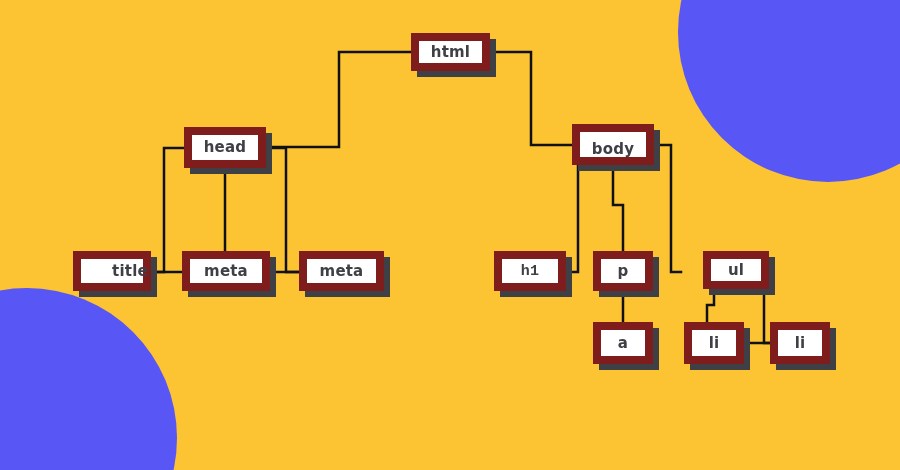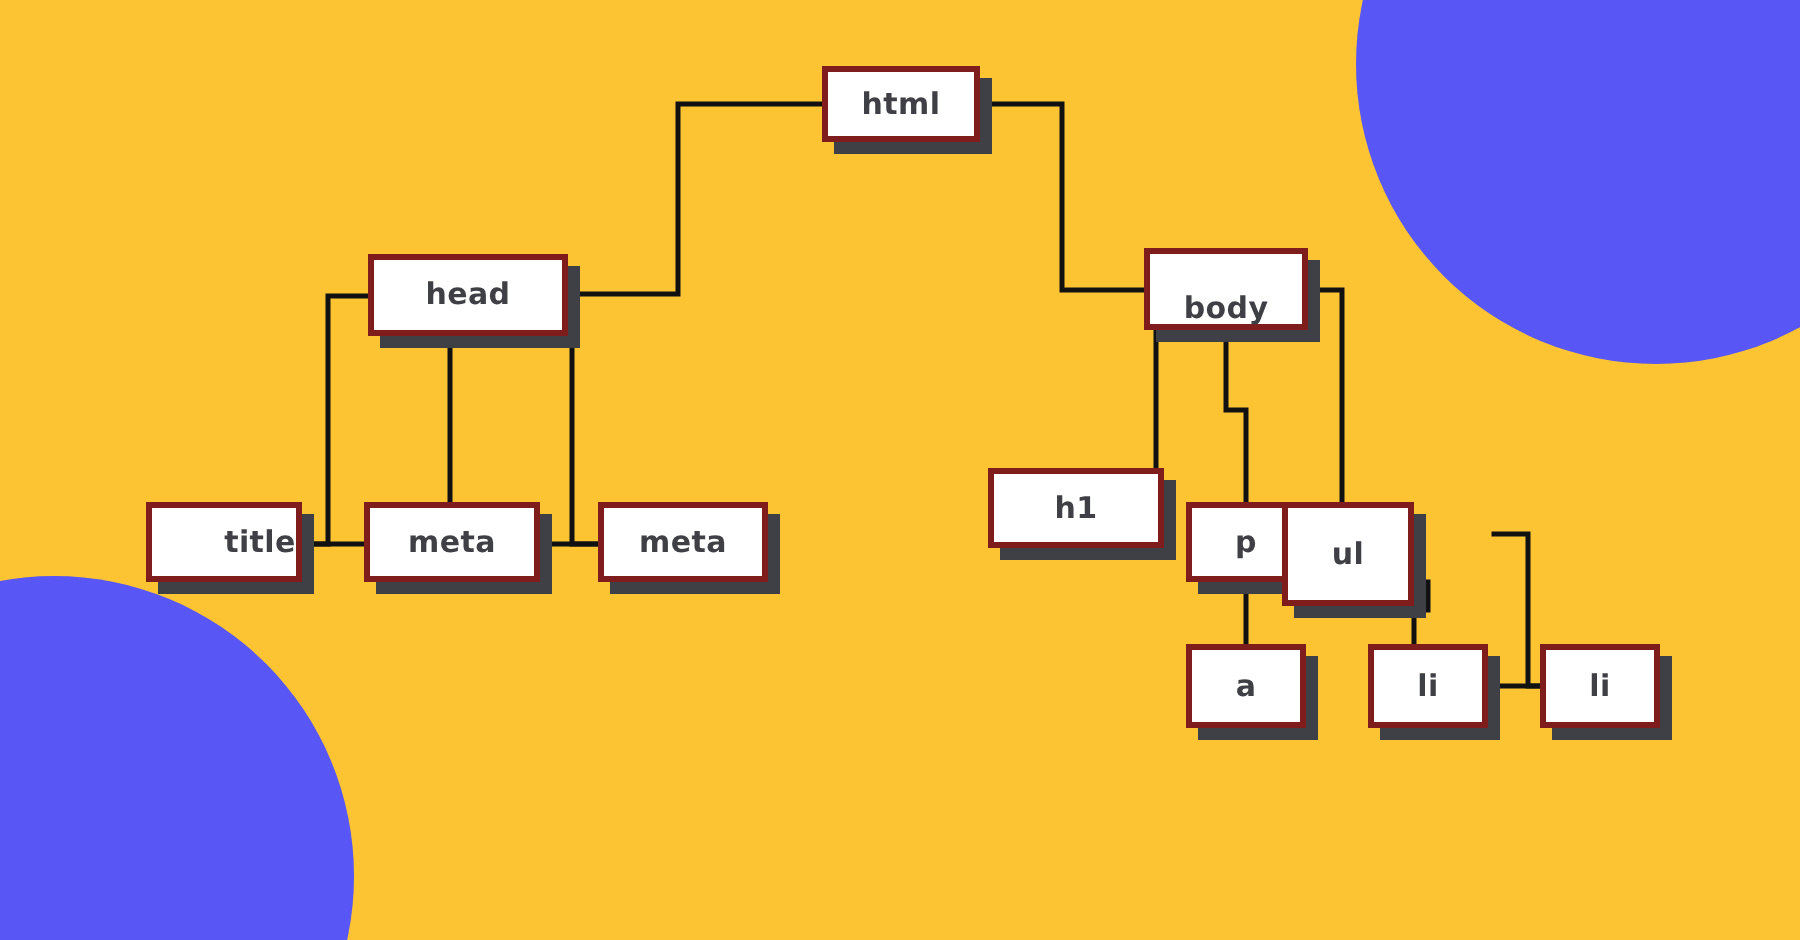--- a/index.html
+++ b/index.html
@@ -40,21 +40,21 @@
   #edges {
     position: absolute;
     left: 0;
     top: 0;
     width: 900px;
     height: 470px;
   }
   .node {
     position: absolute;
     background: #ffffff;
-    border: 3px solid #7f1d1d;
+    border: 8px solid #7f1d1d;
     box-sizing: border-box;
     box-shadow: 6px 6px 0 0 #3f3f46;
     display: flex;
     align-items: center;
     justify-content: center;
     z-index: 5;
   }
   .node-label {
     font-size: 15px;
     font-weight: bold;
@@ -85,42 +85,42 @@
       <path d="M 654 145 L 671 145 L 671 272 L 681 272" fill="none" stroke="#111111" stroke-width="2.5" stroke-linecap="square"></path>
       <path d="M 623 291 L 623 322" fill="none" stroke="#111111" stroke-width="2.5" stroke-linecap="square"></path>
       <path d="M 714 291 L 714 305 L 707 305 L 707 322" fill="none" stroke="#111111" stroke-width="2.5" stroke-linecap="square"></path>
       <path d="M 747 267 L 764 267 L 764 343 L 770 343" fill="none" stroke="#111111" stroke-width="2.5" stroke-linecap="square"></path>
       <path d="M 744 343 L 770 343" fill="none" stroke="#111111" stroke-width="2.5" stroke-linecap="square"></path>
     </svg>
 
 <div class="node" style="left: 411px; top: 33px; width: 79px; height: 38px;">
       <span class="node-label">html</span>
     </div>
-    <div class="node" style="left: 184px; top: 127px; width: 100px; height: 41px;">
+    <div class="node" style="left: 184px; top: 127px; width: 82px; height: 41px;">
       <span class="node-label">head</span>
     </div>
     <div class="node" style="left: 572px; top: 124px; width: 82px; height: 41px; align-items: flex-end;">
       <span class="node-label">body</span>
     </div>
     <div class="node" style="left: 73px; top: 251px; width: 78px; height: 40px; padding-left: 36px;">
       <span class="node-label">title</span>
     </div>
     <div class="node" style="left: 182px; top: 251px; width: 88px; height: 40px;">
       <span class="node-label">meta</span>
     </div>
     <div class="node" style="left: 299px; top: 251px; width: 85px; height: 40px;">
       <span class="node-label">meta</span>
     </div>
-    <div class="node" style="left: 494px; top: 234px; width: 88px; height: 40px;">
+    <div class="node" style="left: 494px; top: 251px; width: 72px; height: 40px; font-family: Liberation Mono, monospace;">
       <span class="node-label">h1</span>
     </div>
     <div class="node" style="left: 593px; top: 251px; width: 60px; height: 40px;">
       <span class="node-label">p</span>
     </div>
-    <div class="node" style="left: 641px; top: 251px; width: 66px; height: 52px;">
+    <div class="node" style="left: 703px; top: 251px; width: 66px; height: 38px;">
       <span class="node-label">ul</span>
     </div>
     <div class="node" style="left: 593px; top: 322px; width: 60px; height: 42px;">
       <span class="node-label">a</span>
     </div>
     <div class="node" style="left: 684px; top: 322px; width: 60px; height: 42px;">
       <span class="node-label">li</span>
     </div>
     <div class="node" style="left: 770px; top: 322px; width: 60px; height: 42px;">
       <span class="node-label">li</span>

